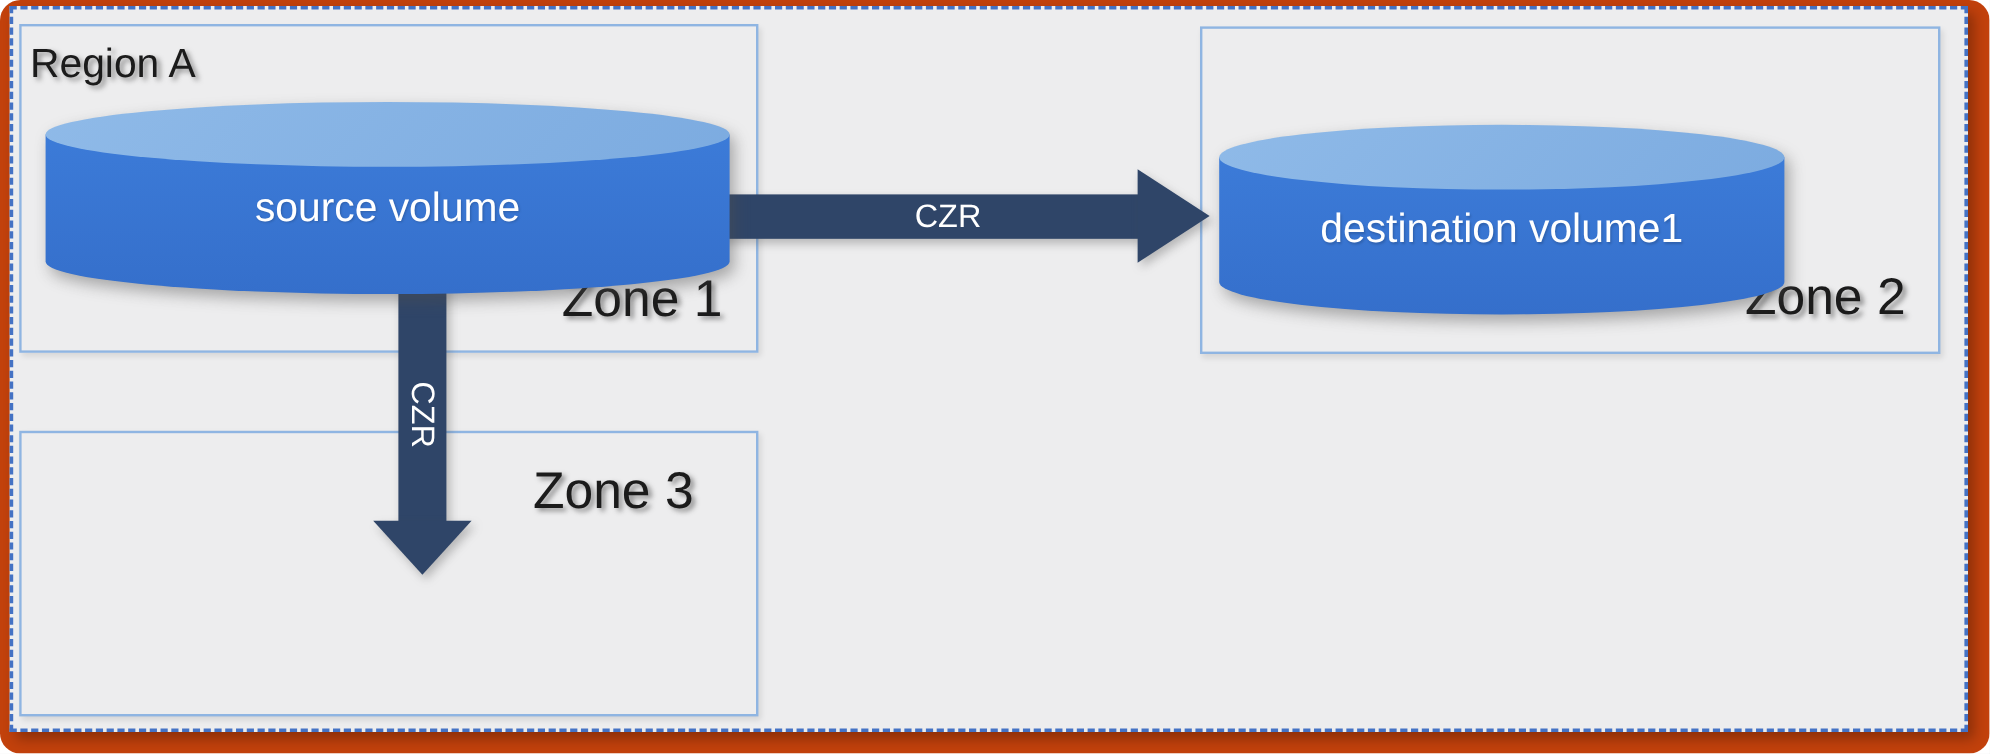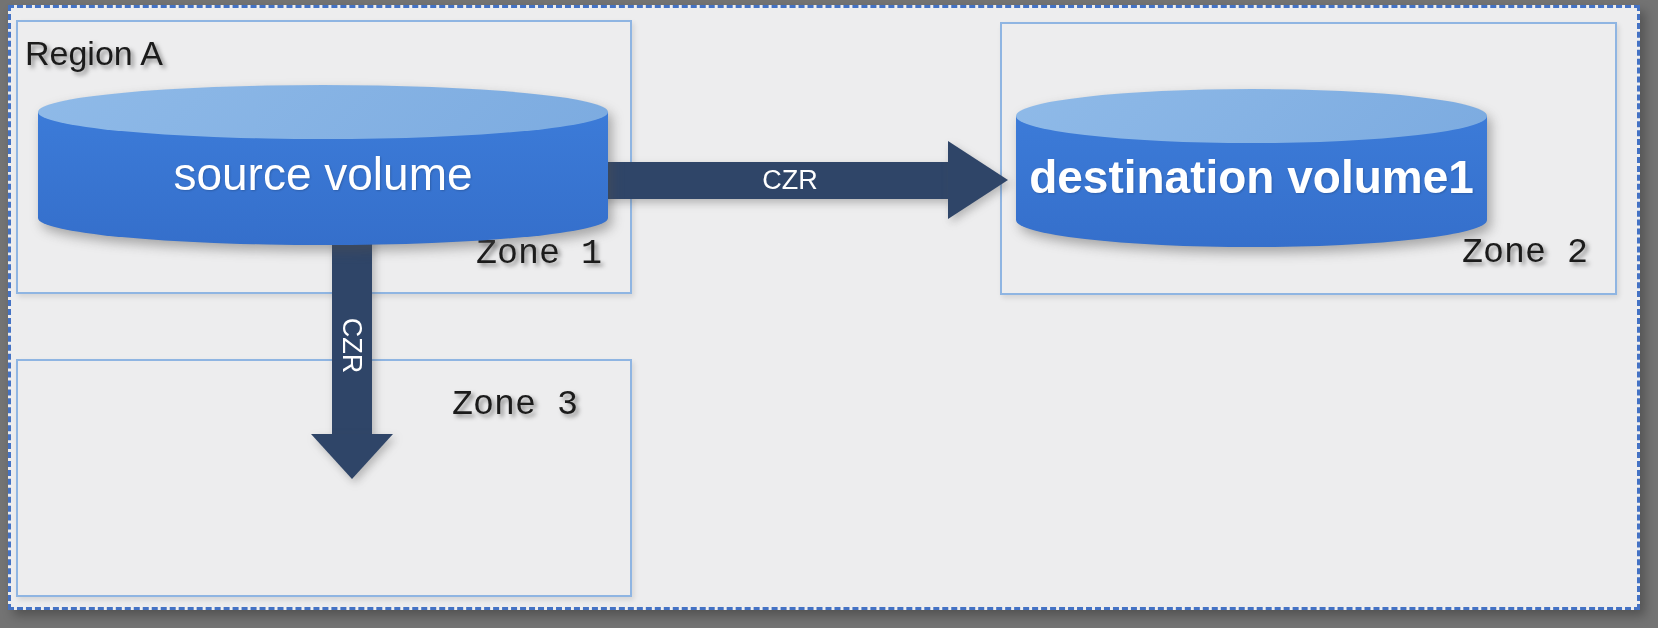--- a/index.html
+++ b/index.html
@@ -1,23 +1,24 @@
 <!DOCTYPE html>
 <html><head>
 <meta charset="utf-8">
 <style>
   html, body { margin: 0; padding: 0; background: #ffffff; }
   * { box-sizing: border-box; }
   #canvas {
     position: relative;
     width: 1658px;
     height: 628px;
-    background: #737373;
+    background: #c2410c;
     overflow: hidden;
     font-family: "Liberation Sans", sans-serif;
+    border-radius: 17px;
   }
   
   .region {
     position: absolute;
     left: 8px; top: 5px;
     width: 1632px; height: 605px;
     background: #EDEDEE;
     border: 3px dashed #4472C4;
     box-shadow: 5px 6px 10px rgba(0,0,0,0.28);
   }
@@ -26,26 +27,25 @@
     position: absolute;
     border: 2px solid #8FB5E2;
     box-shadow: 2px 3px 5px rgba(0,0,0,0.10);
     z-index: 1;
   }
   #zone1 { left: 16px;  top: 20px;  width: 616px; height: 274px; }
   #zone2 { left: 1000px; top: 22px; width: 617px; height: 273px; }
   #zone3 { left: 16px;  top: 359px; width: 616px; height: 238px; }
   .zone-label {
     position: absolute;
-    font-size: 35px;
+    font-size: 43px;
     color: #1B1B1B;
     text-shadow: 3px 3px 4px rgba(60,60,60,0.55);
     white-space: nowrap;
     z-index: 6;
-    font-family: Liberation Mono, monospace;
   }
   #zone1-label { right: 28px; bottom: 18px; }
   #zone2-label { right: 27px; bottom: 20px; }
   #zone3-label { right: 52px; top: 24px; margin-left: 43px; }
   .region-label {
     position: absolute;
     left: 25px; top: 34px;
     font-size: 34px;
     color: #1B1B1B;
     text-shadow: 3px 3px 4px rgba(60,60,60,0.55);
@@ -69,27 +69,27 @@
     left: 0; top: 27px; right: 0; bottom: 0;
     background: linear-gradient(180deg, #3C7BD8 0%, #356FCB 100%);
     border-radius: 0 0 50% 50% / 0 0 27px 27px;
     z-index: 1;
   }
   .cyl-label {
     position: absolute;
     left: 0; right: 0; top: 27px; bottom: 10px;
     display: flex; align-items: center; justify-content: center;
     color: #FFFFFF;
-    font-size: 46px;
+    font-size: 34px;
     white-space: nowrap;
     text-shadow: 1px 1px 2px rgba(0,0,0,0.18);
     z-index: 3;
   }
   #cyl-source { left: 38px;  top: 85px;  width: 570px; height: 160px; z-index: 4; }
-  #cyl-dest1  { left: 1016px; top: 89px; width: 471px; height: 158px; z-index: 4; font-weight: bold; }
+  #cyl-dest1  { left: 1016px; top: 104px; width: 471px; height: 158px; z-index: 4; }
   #cyl-dest2  { left: 40px;  top: 430px; width: 570px; height: 148px; z-index: 2; }
   
   .arrow-part { position: absolute; z-index: 3; text-align: center; }
   .arrow-shadow { filter: drop-shadow(3px 4px 4px rgba(80,80,80,0.35)); }
   #arrow-h-shaft {
     left: 588px; top: 162px; width: 362px; height: 37px;
     background: #2F4568;
   }
   #arrow-h-head {
     left: 948px; top: 141px;

